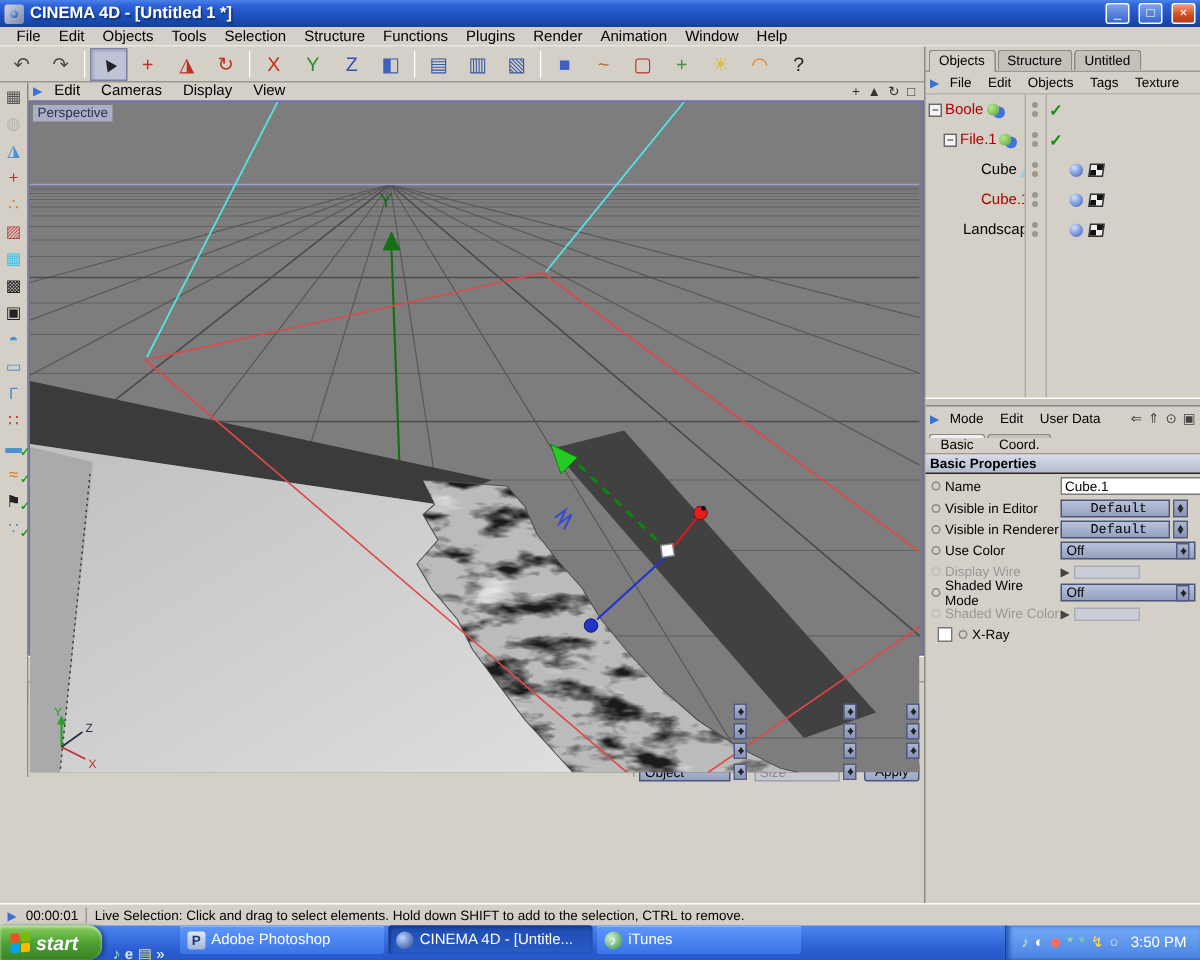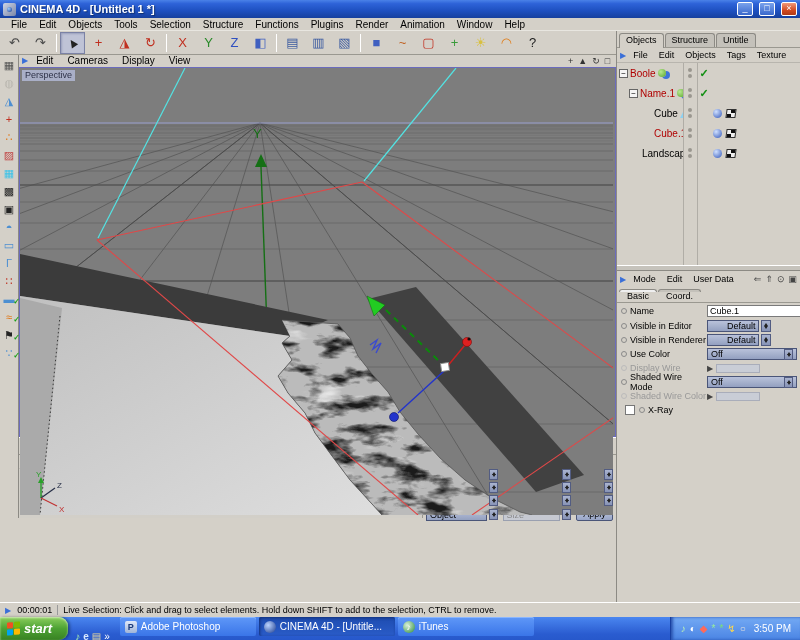--- a/index.html
+++ b/index.html
@@ -111,21 +111,21 @@
   .am-tab { font-size:9px; padding:1px 7px; border:1px solid #8c8a84; border-bottom:none; border-radius:3px 3px 0 0; background:#c4c1ba; }
   .am-tab.active { background:#efefef; }
   .am-section { height:13px; background:linear-gradient(#d7dce8,#b3bbce); border-bottom:1px solid #222; font-weight:bold; font-size:9px; padding:1px 0 0 3px; }
   .am-row { height:14px; display:flex; align-items:center; font-size:9px; padding-left:4px; }
   .am-row.tall { height:16px; }
   .am-label { width:86px; display:flex; align-items:center; gap:3px; flex:none; }
   .am-label::before { content:""; width:4px; height:4px; border-radius:50%; border:1px solid #8a8a8a; flex:none; }
   .am-label.gray { color:#999; }
   .am-label.gray::before { border-color:#bbb; }
   .name-input { flex:1; height:12px; background:#fff; border:1px solid #7a7a7a; font-size:9px; padding:0 2px; margin-right:3px; font-family:"Liberation Sans",sans-serif; }
-  .dd-sm { width:52px; height:12px; background:linear-gradient(#b9c2da,#93a0c0); border:1px solid #4a5578; padding:0 19px; line-height:10px; }
+  .dd-sm { width:73px; height:12px; background:linear-gradient(#b9c2da,#93a0c0); border:1px solid #4a5578; padding:0 19px; line-height:10px;font-family:Liberation Mono, monospace; }
   .dd-wide { flex:1; height:12px; background:linear-gradient(#b9c2da,#93a0c0); border:1px solid #4a5578; padding:0 3px; line-height:10px; display:flex; margin-right:3px; }
   .dd-wide .stepper, .dd-row .stepper { margin-left:auto; }
   .mini-step { width:10px; height:12px; background:linear-gradient(#aab4cf,#8793b6); border:1px solid #525c82; position:relative; margin-left:2px; }
   .mini-step::before, .mini-step::after { content:""; position:absolute; left:2px; border-left:2.5px solid transparent; border-right:2.5px solid transparent; }
   .mini-step::before { top:2px; border-bottom:3px solid #222; }
   .mini-step::after { bottom:2px; border-top:3px solid #222; }
   .arrow-right { color:#444; font-size:8px; margin-right:3px; }
   .swatch { width:44px; height:9px; background:#c9cdd6; border:1px solid #a9adba; }
   .checkbox { width:10px; height:10px; background:#fff; border:1px solid #777; margin-right:4px; }
   .am-rest { flex:1; }
@@ -461,21 +461,21 @@
           </div>
         </div>
       </div>
     </div>
   </div>
 
   <div class="right-col">
     <div class="om-tabs">
       <span class="om-tab active">Objects</span>
       <span class="om-tab">Structure</span>
-      <span class="om-tab">Untitle</span>
+      <span class="om-tab">Untitled</span>
     </div>
 
     <div class="panel-menubar">
       <span class="panel-ico">▶</span>
       <span class="mitem">File</span>
       <span class="mitem">Edit</span>
       <span class="mitem">Objects</span>
       <span class="mitem">Tags</span>
       <span class="mitem">Texture</span>
     </div>
@@ -490,21 +490,21 @@
         <span class="col-dots">
             <i></i>
             <i></i>
           </span>
         <span class="col-state">✓</span>
         <span class="col-tags"></span>
       </div>
       <div class="trow">
         <span class="tmain" style="padding-left:12px">
           <span class="expander">−</span>
-          <span class="tlabel red">Name.1</span>
+          <span class="tlabel red">File.1</span>
           <span class="obj-ico-boole"></span>
         </span>
         <span class="col-dots">
             <i></i>
             <i></i>
           </span>
         <span class="col-state">✓</span>
         <span class="col-tags"></span>
       </div>
       <div class="trow">
@@ -571,20 +571,21 @@
         <span>▣</span>
       </span>
     </div>
 
 
     <div class="am-tabs">
       <span class="am-tab active">Basic</span>
       <span class="am-tab">Coord.</span>
     </div>
 
+    <div class="am-section">Basic Properties</div>
 
     <div class="am-row tall">
       <span class="am-label">Name</span>
       <input class="name-input" value="Cube.1" style="">
     </div>
 
     <div class="am-row">
       <span class="am-label">Visible in Editor</span>
       <span class="dd-sm">Default</span>
       <span class="mini-step"></span>

